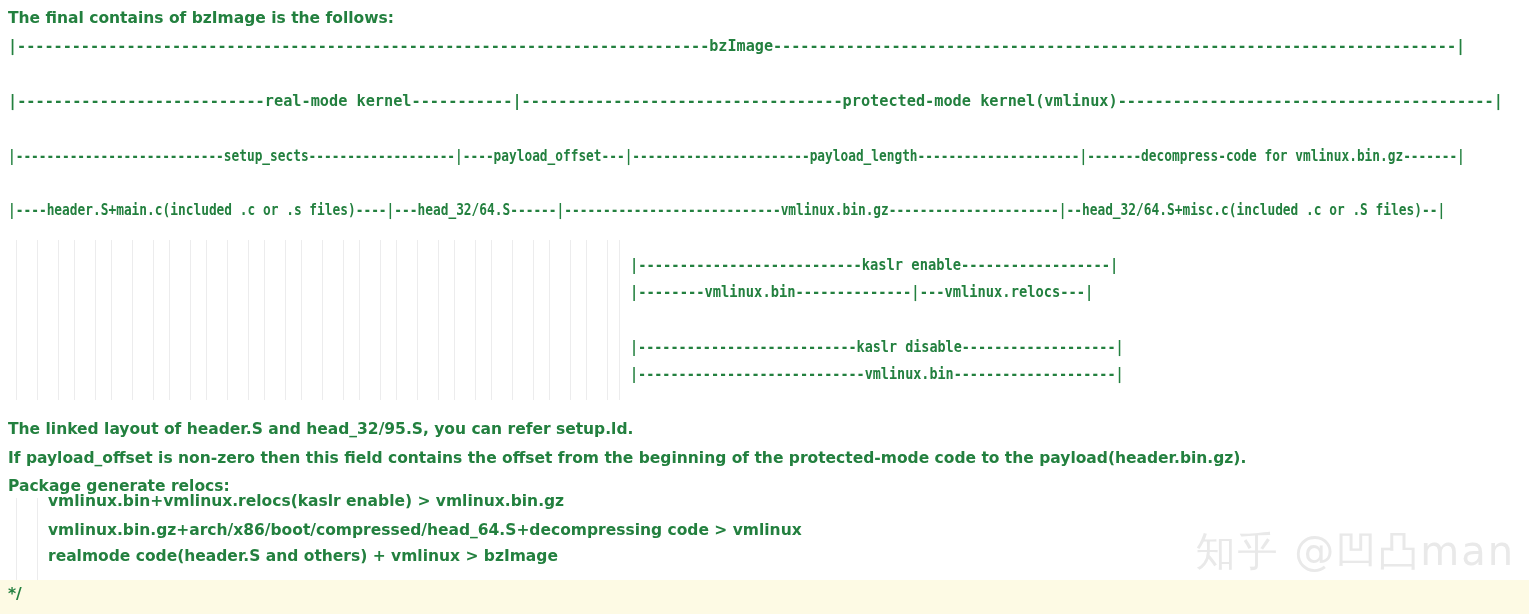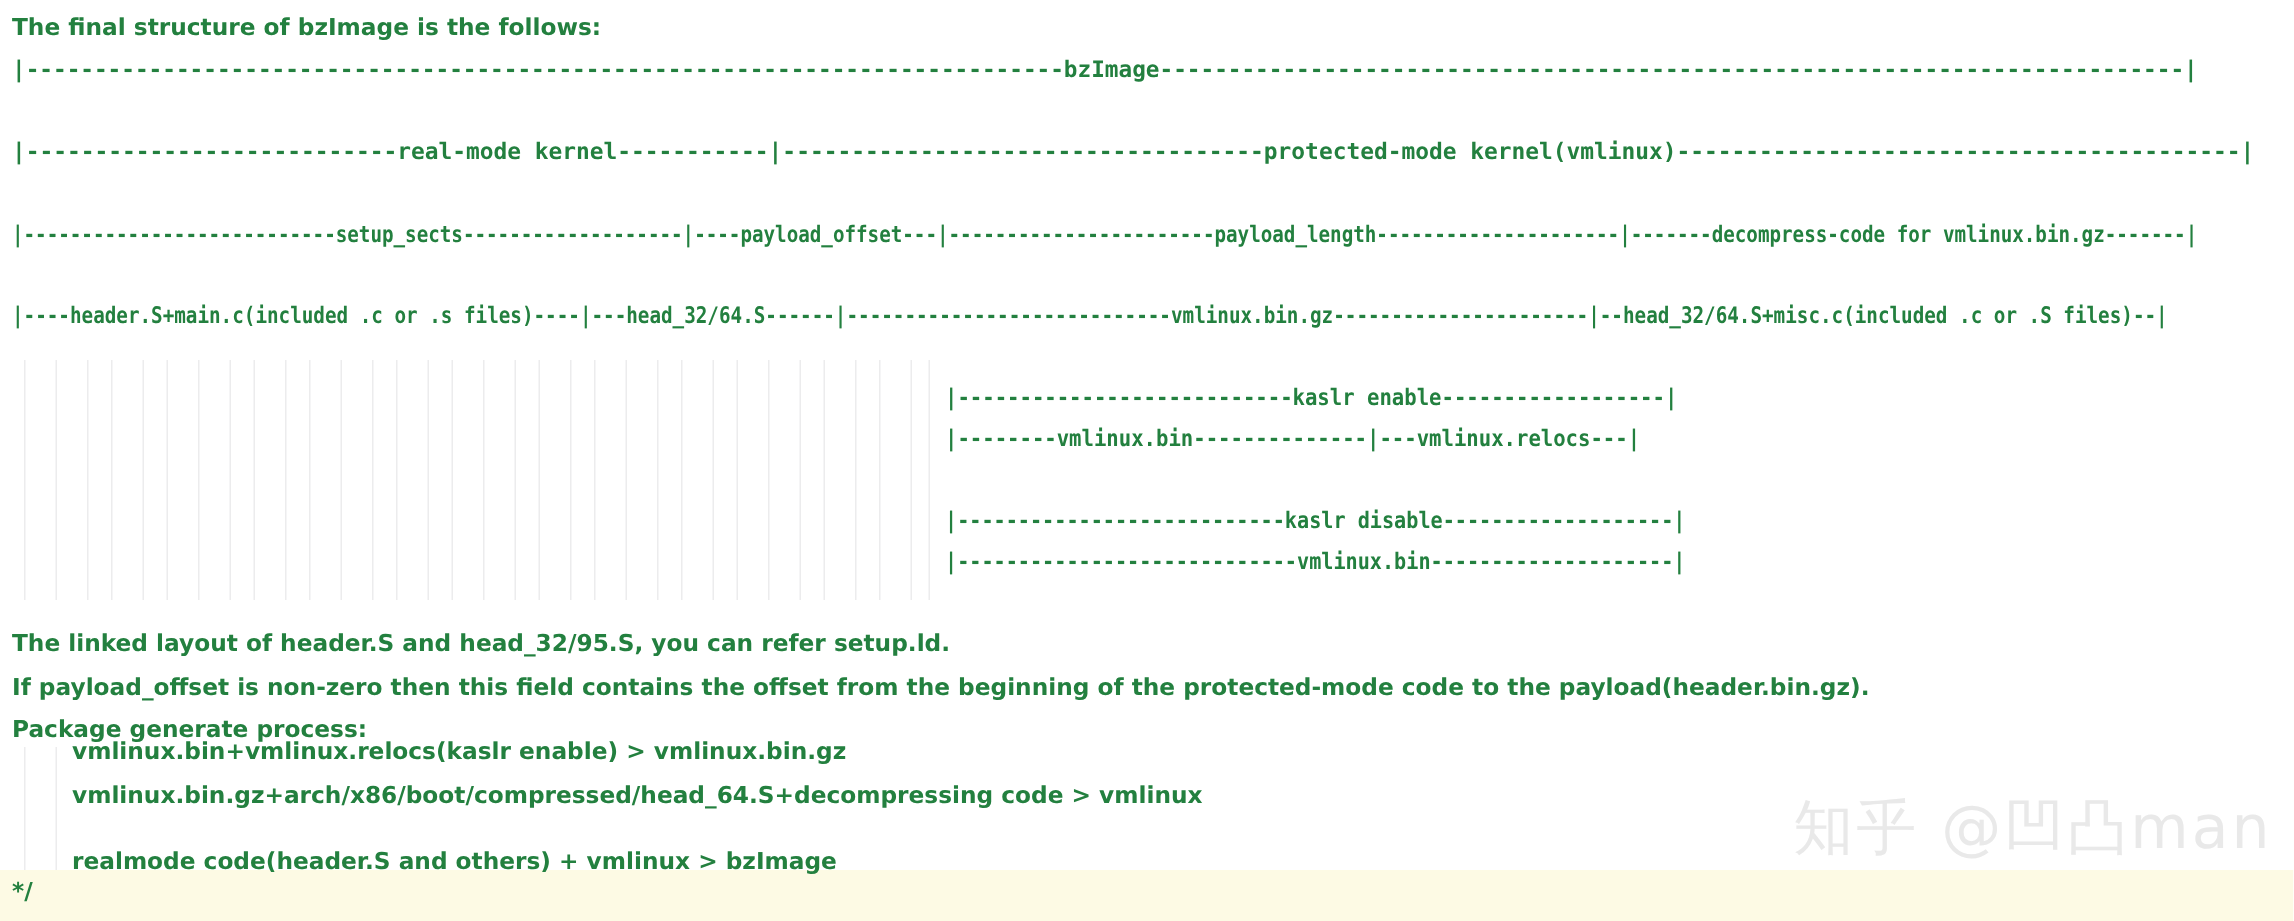--- a/index.html
+++ b/index.html
@@ -159,21 +159,21 @@
     <div class="indent-guide" style="left:16px"></div>
     <div class="indent-guide" style="left:37px"></div>
   </div>
 
   <div id="current-line"></div>
 
   <div id="watermark">知乎 @凹凸man</div>
 
   <div id="code">
 
-    <div class="code-line prose-line" style="top:8px">The final structure of bzImage is the follows:</div>
+    <div class="code-line prose-line" style="top:8px">The final contains of bzImage is the follows:</div>
 
     <div class="code-line diagram-line" style="top:36px; transform:scale(0.996,1)">|----------------------------------------------------------------------------bzImage---------------------------------------------------------------------------|</div>
 
     <div class="code-line diagram-line" style="top:91px; transform:scale(1.003,1)">|---------------------------real-mode kernel-----------|-----------------------------------protected-mode kernel(vmlinux)-----------------------------------------|</div>
 
     <div class="code-line diagram-line" style="top:146px; transform:scale(0.843,1)">|---------------------------setup_sects-------------------|----payload_offset---|-----------------------payload_length---------------------|-------decompress-code for vmlinux.bin.gz-------|</div>
 
     <div class="code-line diagram-line" style="top:200px; transform:scale(0.845,1)">|----header.S+main.c(included .c or .s files)----|---head_32/64.S------|----------------------------vmlinux.bin.gz----------------------|--head_32/64.S+misc.c(included .c or .S files)--|</div>
 
     <div class="code-line diagram-line" style="top:255px; left:630px; transform:scale(0.905,1)">|---------------------------kaslr enable------------------|</div>
@@ -181,24 +181,24 @@
     <div class="code-line diagram-line" style="top:282px; left:630px; transform:scale(0.905,1)">|--------vmlinux.bin--------------|---vmlinux.relocs---|</div>
 
     <div class="code-line diagram-line" style="top:337px; left:630px; transform:scale(0.885,1)">|---------------------------kaslr disable-------------------|</div>
 
     <div class="code-line diagram-line" style="top:364px; left:630px; transform:scale(0.885,1)">|----------------------------vmlinux.bin--------------------|</div>
 
     <div class="code-line prose-line" style="top:419px">The linked layout of header.S and head_32/95.S, you can refer setup.ld.</div>
 
     <div class="code-line prose-line" style="top:448px">If payload_offset is non-zero then this field contains the offset from the beginning of the protected-mode code to the payload(header.bin.gz).</div>
 
-    <div class="code-line prose-line" style="top:476px">Package generate process:</div>
+    <div class="code-line prose-line" style="top:476px">Package generate relocs:</div>
 
     <div class="code-line prose-line indented-line" style="top:491px">vmlinux.bin+vmlinux.relocs(kaslr enable) &gt; vmlinux.bin.gz</div>
 
     <div class="code-line prose-line indented-line" style="top:520px">vmlinux.bin.gz+arch/x86/boot/compressed/head_64.S+decompressing code &gt; vmlinux</div>
 
-    <div class="code-line prose-line indented-line" style="top:564px">realmode code(header.S and others) + vmlinux &gt; bzImage</div>
+    <div class="code-line prose-line indented-line" style="top:546px">realmode code(header.S and others) + vmlinux &gt; bzImage</div>
 
     <div class="code-line prose-line" style="top:584px">*/</div>
 
   </div>
 </div>
 
 </body></html>

